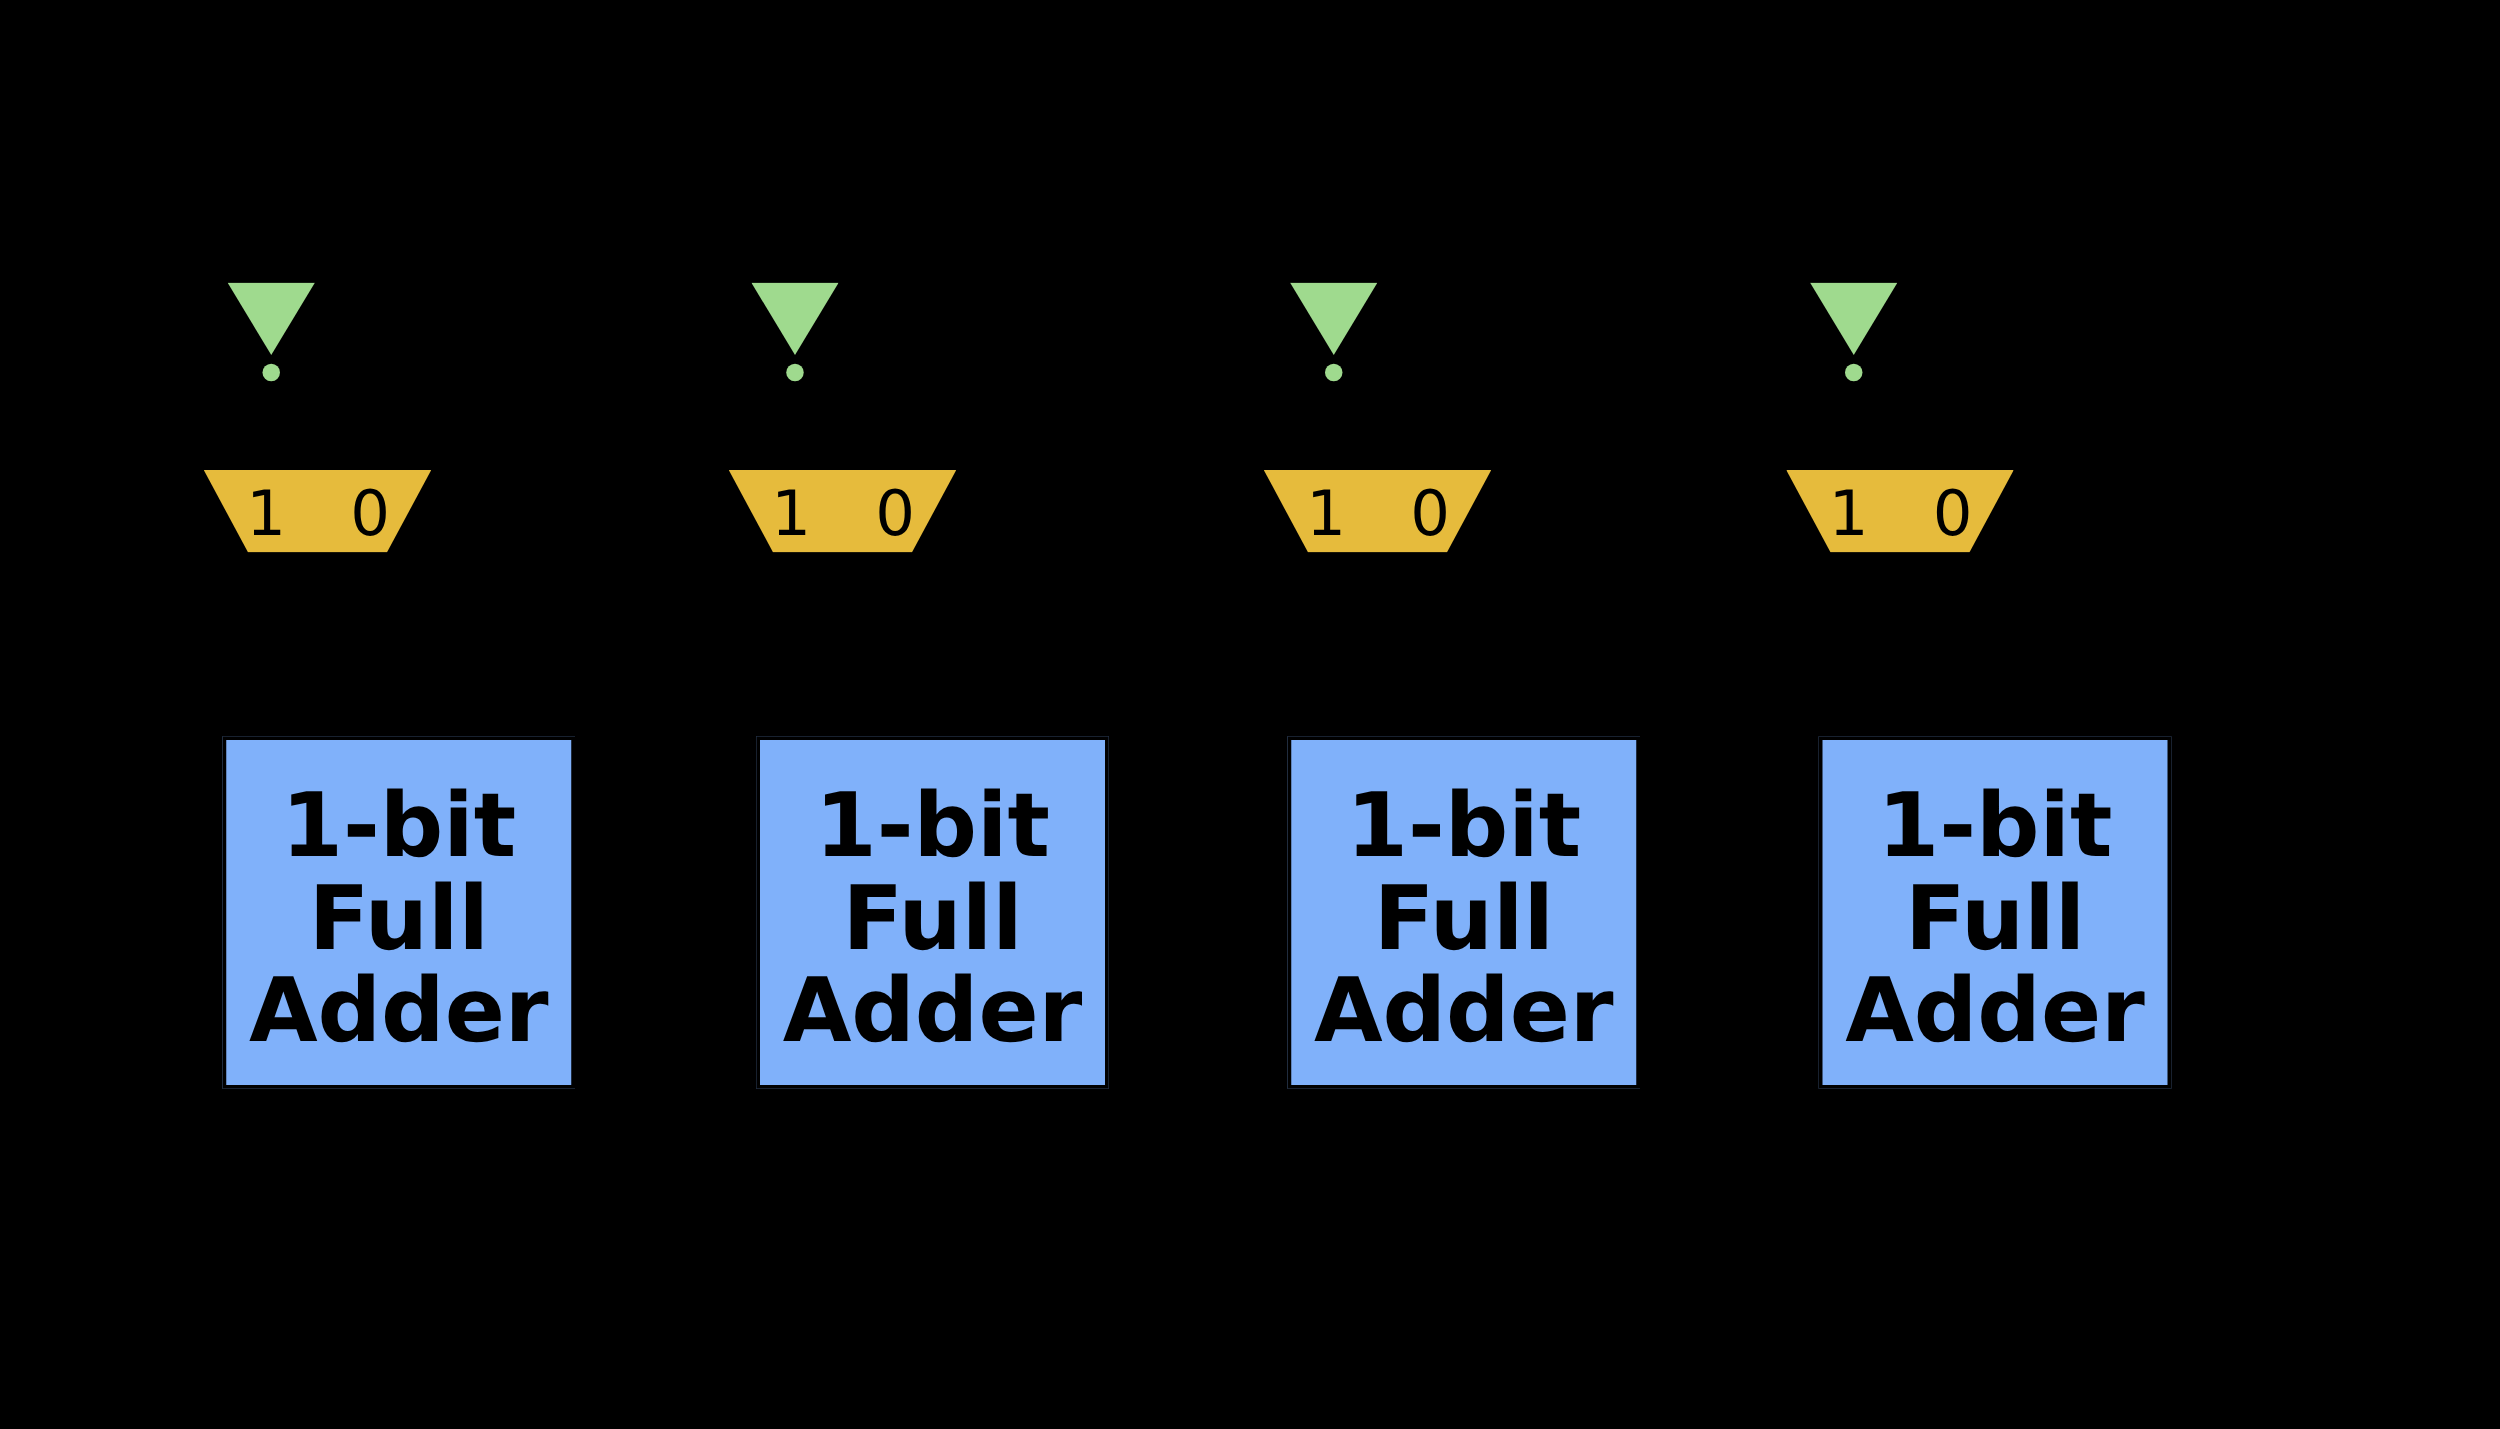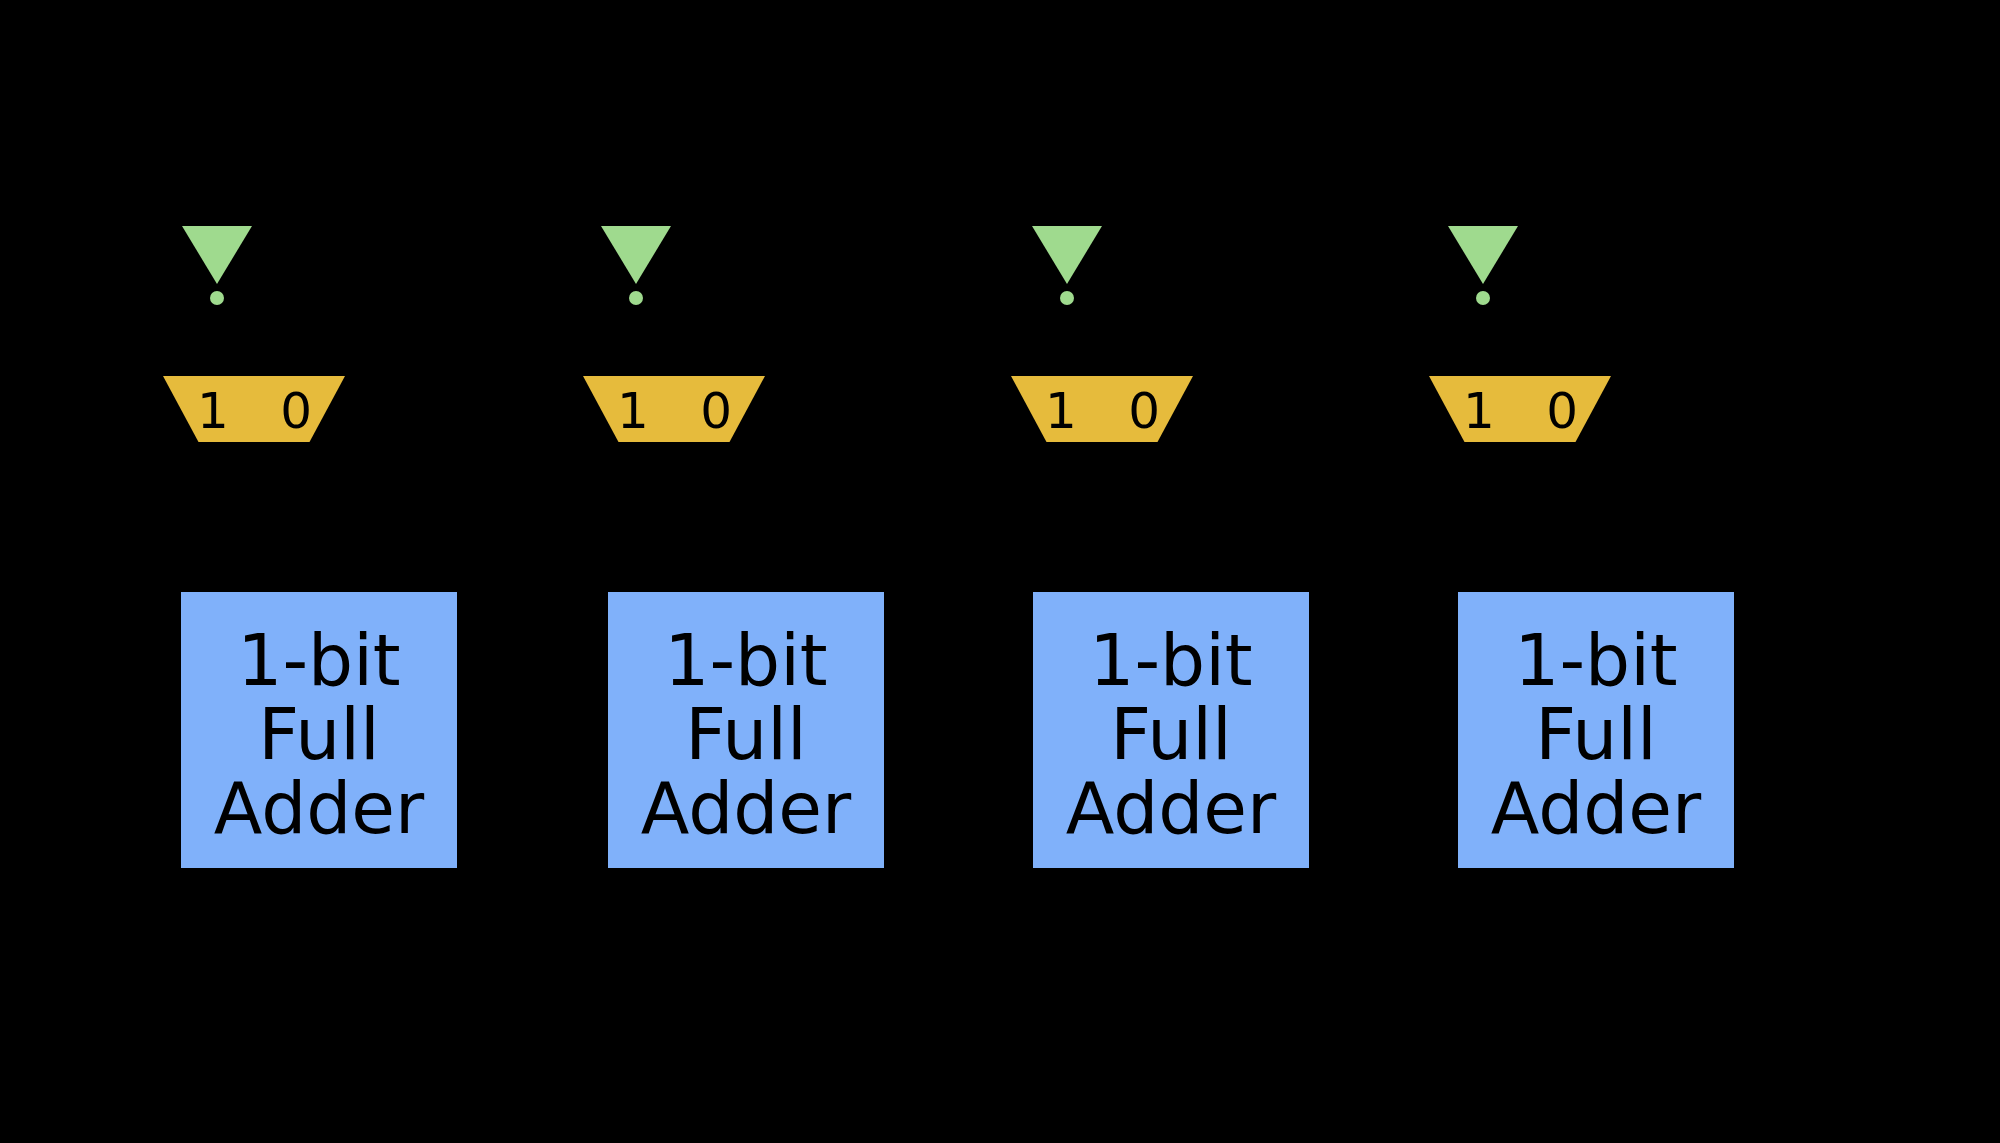--- a/index.html
+++ b/index.html
@@ -64,20 +64,21 @@
     width: 282px;
     height: 282px;
     background: #80b1fa;
     border: 3px solid #000000;
     box-sizing: border-box;
     display: flex;
     flex-direction: column;
     align-items: center;
     justify-content: center;
     padding-top: 10px;
+    font-weight: bold;
   }
   .adder-line {
     color: #000000;
     font-size: 71px;
     line-height: 74px;
     white-space: nowrap;
   }
 </style>
 </head>
 <body>

